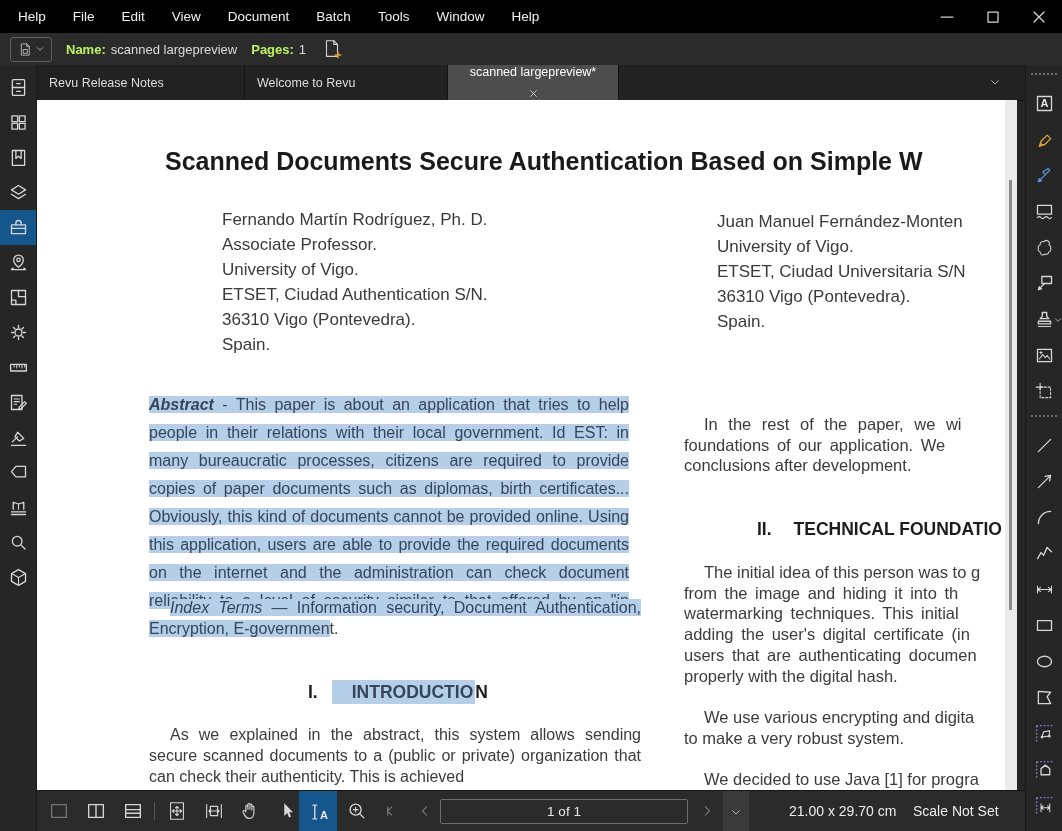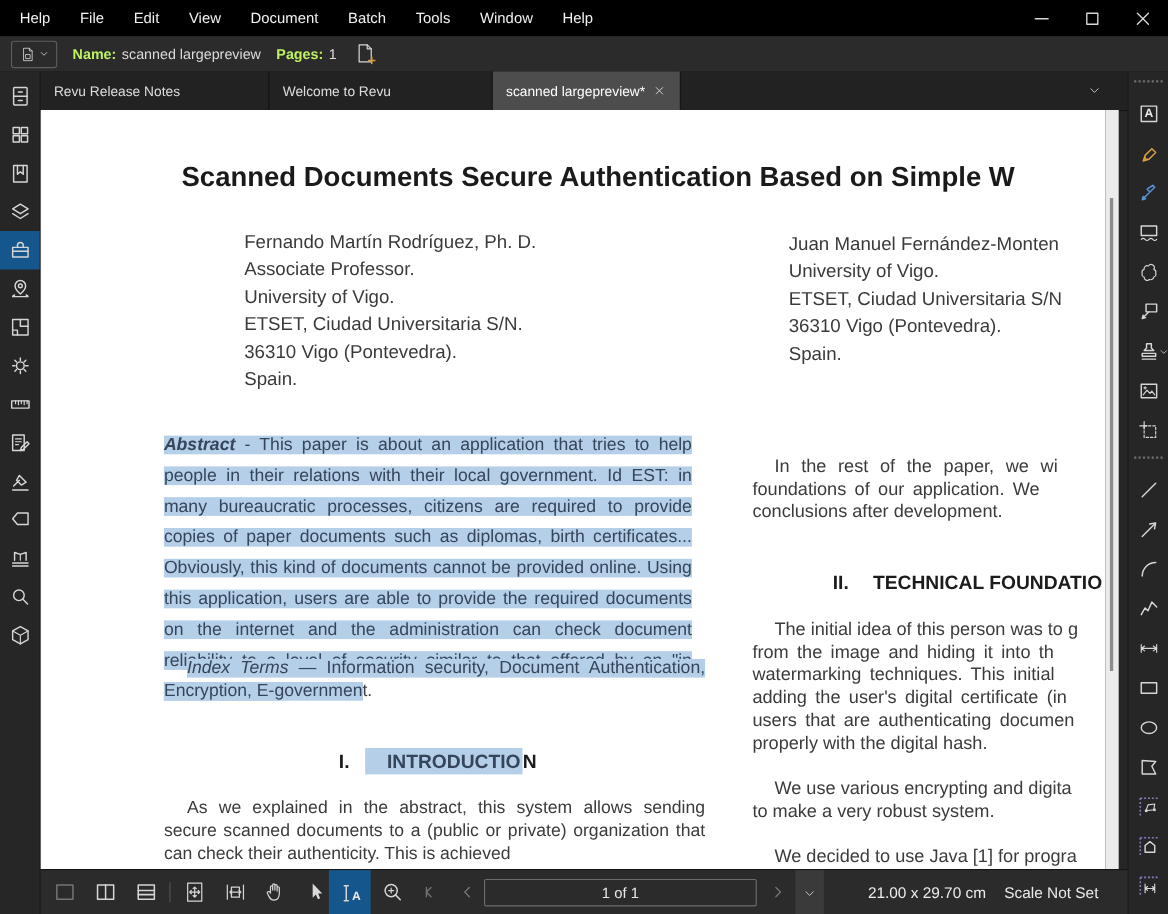--- a/index.html
+++ b/index.html
@@ -26,21 +26,21 @@
   .fb-label{color:#bef264;font-weight:bold;font-size:13px;margin-left:14px;}
   .fb-value{color:#dcdcdc;font-size:13px;margin-left:5px;}
   #newpage-btn{margin-left:12px;width:28px;height:26px;display:flex;align-items:center;justify-content:center;}
 
   
   #tabbar{position:absolute;left:37px;top:65px;width:988px;height:35px;background:#222222;
           border-bottom:1px solid #141414;display:flex;}
   .tab{height:35px;display:flex;align-items:center;padding:0 12px;border-right:1px solid #121212;
        color:#dedede;font-size:12.5px;}
   .tab.t1{width:183px;} .tab.t2{width:178px;}
-  .tab.active{width:146px;background:#4d4d4d;color:#ffffff;justify-content:space-between;}
+  .tab.active{width:146px;background:#4d4d4d;color:#ffffff;justify-content:space-between;flex-direction:column;}
   #tab-chevron{position:absolute;right:22px;top:9px;}
 
   
   #lefttb{position:absolute;left:0;top:65px;width:37px;height:766px;background:#262626;
           border-right:1px solid #191919;padding-top:5px;box-sizing:border-box;}
   .lcell{width:36px;height:35px;display:flex;align-items:center;justify-content:center;}
   .lcell.active{background:#15568C;}
   #righttb{position:absolute;left:1025px;top:65px;width:37px;height:766px;background:#262626;
            border-left:1px solid #191919;padding-top:2px;box-sizing:border-box;overflow:hidden;}
   .rcell{width:37px;height:36px;display:flex;align-items:center;justify-content:center;position:relative;}
@@ -403,21 +403,21 @@
     </div>
   </div>
 
   <div id="page" class="doc">
     <div id="doc-title">Scanned Documents Secure Authentication Based on Simple W</div>
 
     <div id="authL" class="authors">
       <div>Fernando Martín Rodríguez, Ph. D.</div>
       <div>Associate Professor.</div>
       <div>University of Vigo.</div>
-      <div>ETSET, Ciudad Universitaria S/N.</div>
+      <div>ETSET, Ciudad Authentication S/N.</div>
       <div>36310 Vigo (Pontevedra).</div>
       <div>Spain.</div>
     </div>
 
     <div id="authR" class="authors">
       <div>Juan Manuel Fernández-Monten</div>
       <div>University of Vigo.</div>
       <div>ETSET, Ciudad Universitaria S/N</div>
       <div>36310 Vigo (Pontevedra).</div>
       <div>Spain.</div>

